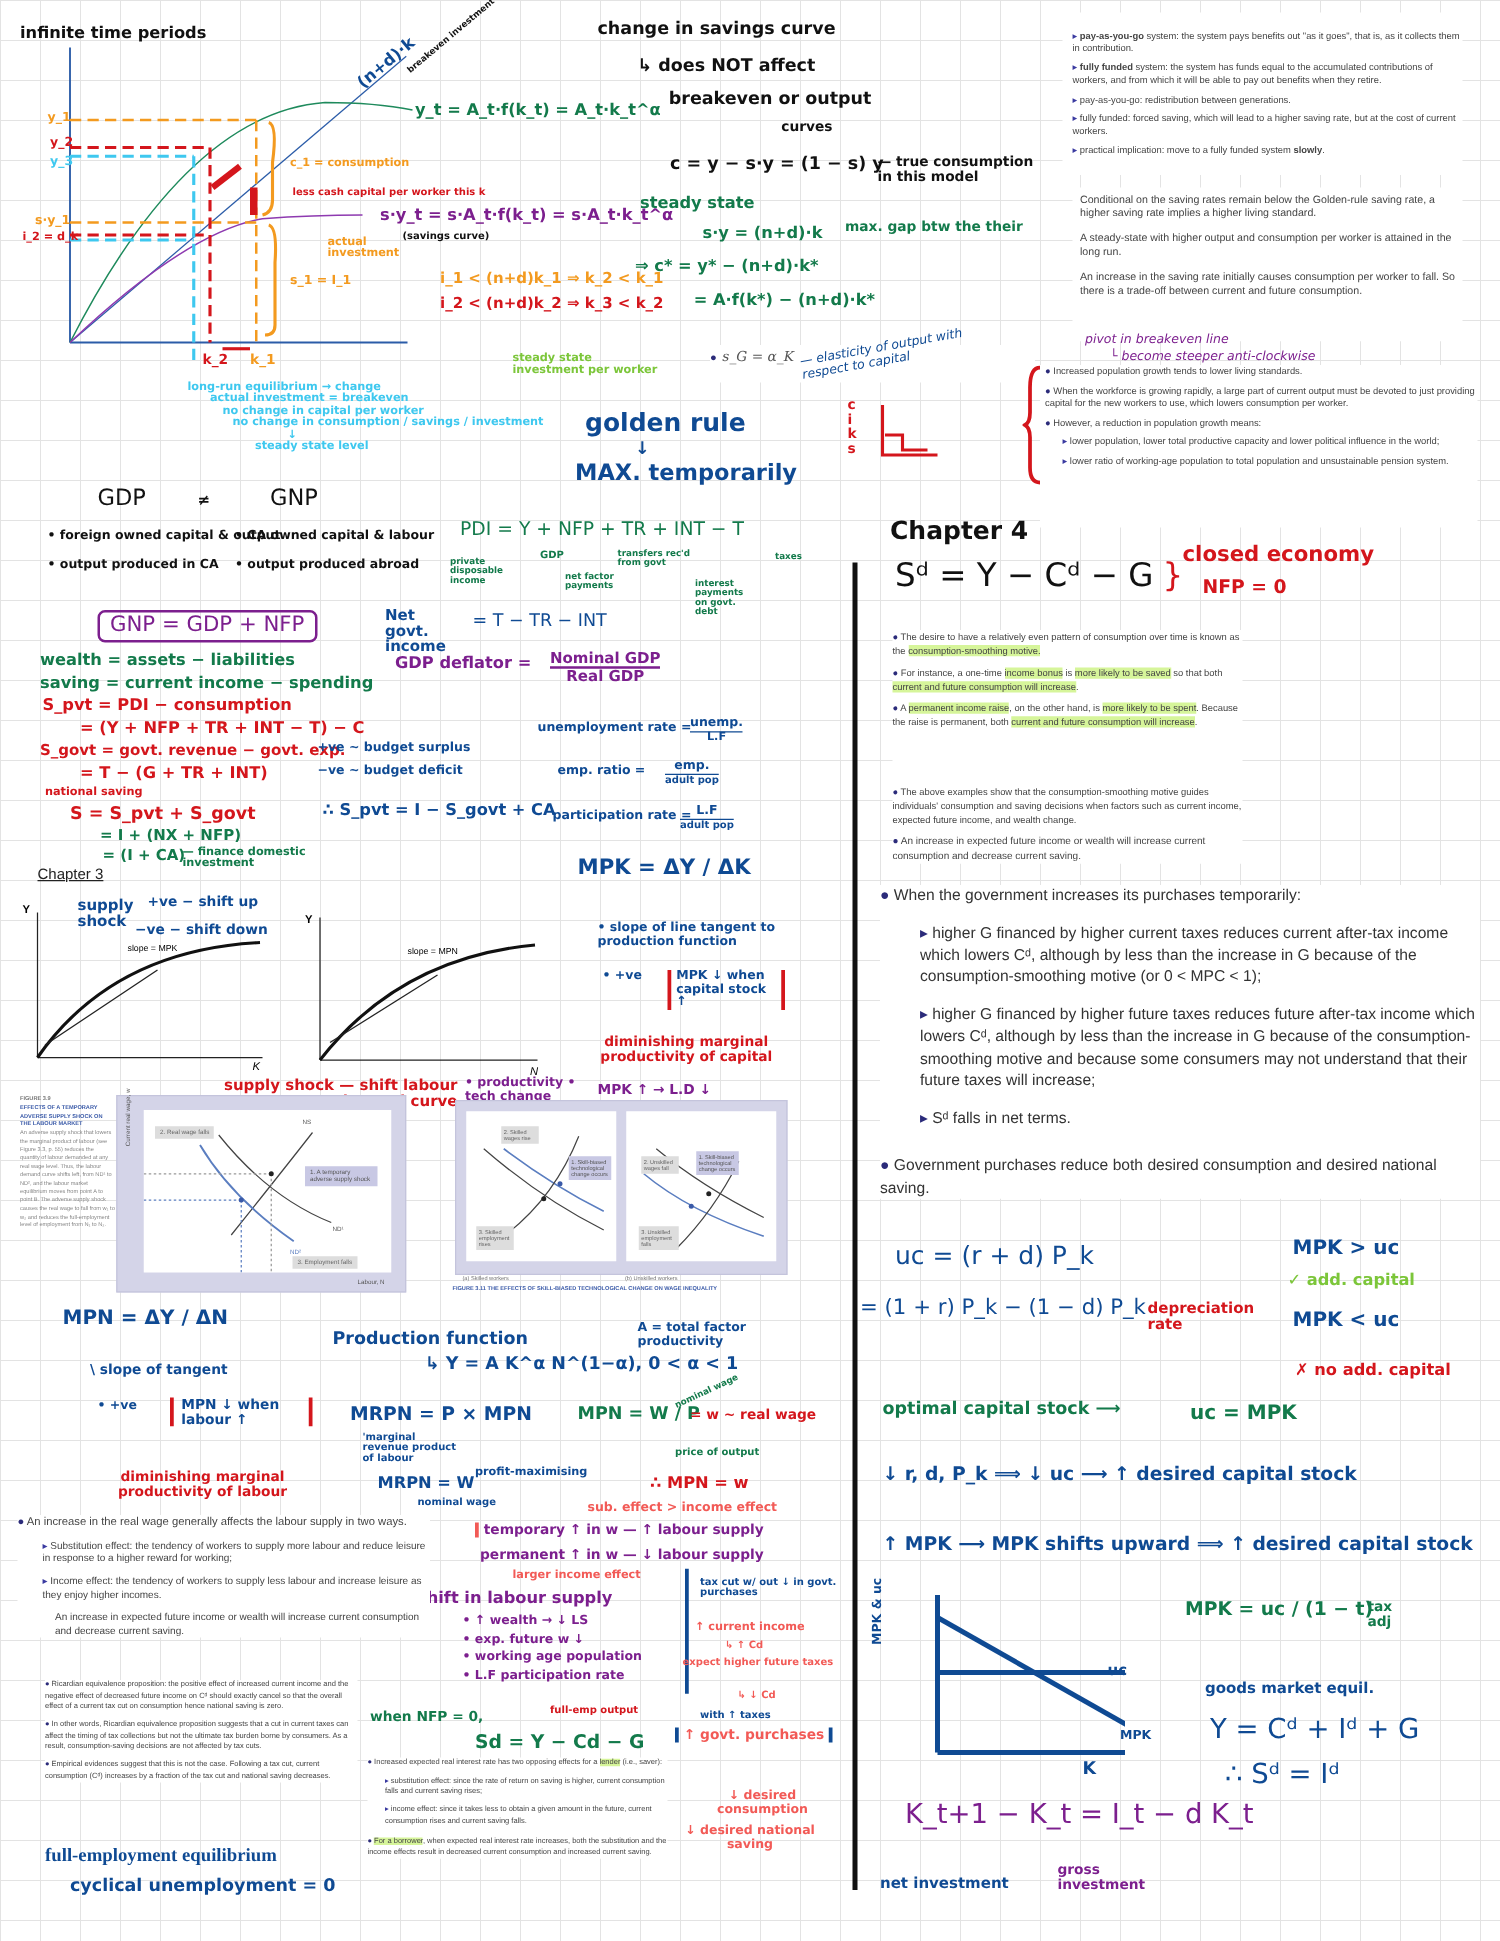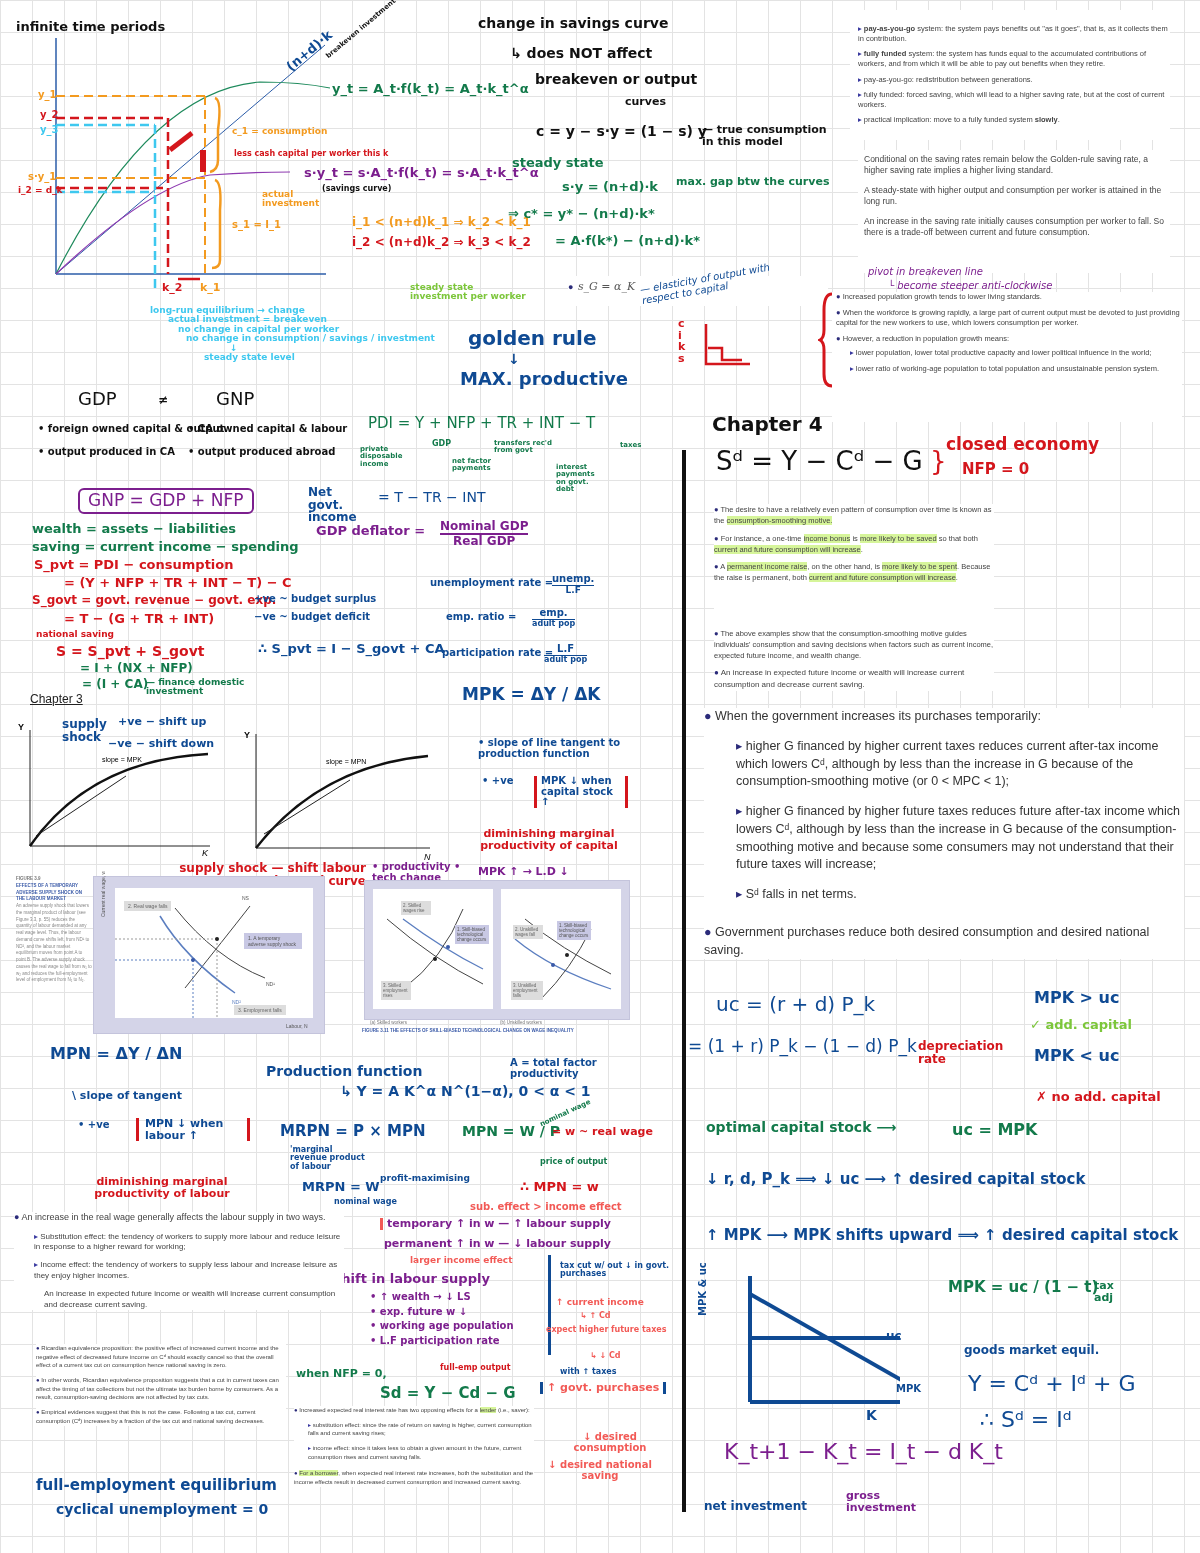--- a/index.html
+++ b/index.html
@@ -73,31 +73,31 @@
 </div>
 
 <div class="abs hw black" style="left:478px;top:16px;font-size:14px;">change in savings curve</div>
 <div class="abs hw black" style="left:510px;top:46px;font-size:14px;">↳ does NOT affect</div>
 <div class="abs hw black" style="left:535px;top:72px;font-size:14px;">breakeven or output</div>
 <div class="abs hw black" style="left:625px;top:96px;font-size:11px;">curves</div>
 <div class="abs hw black" style="left:536px;top:124px;font-size:14px;">c = y − s·y = (1 − s) y</div>
 <div class="abs hw black" style="left:702px;top:124px;font-size:11px;width:130px;white-space:normal;">— true consumption in this model</div>
 <div class="abs hw green" style="left:512px;top:156px;font-size:13px;">steady state</div>
 <div class="abs hw green" style="left:562px;top:180px;font-size:13px;">s·y = (n+d)·k</div>
-<div class="abs hw green" style="left:676px;top:176px;font-size:11px;">max. gap btw the curves</div>
+<div class="abs hw green" style="left:676px;top:176px;font-size:11px;">max. gap btw the their</div>
 <div class="abs hw green" style="left:508px;top:207px;font-size:13px;">⇒ c* = y* − (n+d)·k*</div>
 <div class="abs hw green" style="left:555px;top:234px;font-size:13px;">= A·f(k*) − (n+d)·k*</div>
 <div class="abs" style="left:568px;top:276px;width:260px;height:30px;background:#fff;">
   <span class="bullet-dot" style="font-size:9px;">●</span>
   <span style="font-family:'DejaVu Serif',serif;font-size:11px;color:#555;font-style:italic;">s_G = α_K</span>
 </div>
 <div class="abs blue" style="left:640px;top:272px;font-size:10px;font-style:italic;width:140px;transform:rotate(-10deg);font-family:'DejaVu Sans',sans-serif;">— elasticity of output with respect to capital</div>
 <div class="abs hw blue" style="left:468px;top:328px;font-size:20px;">golden rule</div>
 <div class="abs hw blue" style="left:508px;top:352px;font-size:14px;">↓</div>
-<div class="abs hw blue" style="left:460px;top:370px;font-size:18px;">MAX. productive</div>
+<div class="abs hw blue" style="left:460px;top:370px;font-size:18px;">MAX. temporarily</div>
 <div class="abs" style="left:678px;top:318px;">
   <div class="hw red" style="font-size:11px;">c</div>
   <div class="hw red" style="font-size:11px;">i</div>
   <div class="hw red" style="font-size:11px;">k</div>
   <div class="hw red" style="font-size:11px;">s</div>
 </div>
 <svg class="abs" style="left:700px;top:320px;" width="70" height="60">
   <path d="M6,4 L6,44 L50,44 M8,28 L22,28 L22,40 L42,40" stroke="#d4161c" stroke-width="2.5" fill="none"></path>
 </svg>
 
@@ -330,21 +330,21 @@
   <div><span class="bullet-dot">● </span><span>An increase in the real wage generally affects the labour supply in two ways.</span></div>
   <div style="padding-left:20px;margin-top:8px;font-size:8px;"><span style="color:#3a3aa0;">▸ </span><span>Substitution effect: the tendency of workers to supply more labour and reduce leisure in response to a higher reward for working;</span></div>
   <div style="padding-left:20px;margin-top:8px;font-size:8px;"><span style="color:#3a3aa0;">▸ </span><span>Income effect: the tendency of workers to supply less labour and increase leisure as they enjoy higher incomes.</span></div>
   <div style="padding-left:30px;margin-top:8px;font-size:8px;">An increase in expected future income or wealth will increase current consumption and decrease current saving.</div>
 </div>
 <div class="abs slide" style="left:36px;top:1344px;width:250px;font-size:6px;line-height:1.45;">
   <div style="margin-bottom:6px;"><span class="bullet-dot">● </span><span>Ricardian equivalence proposition: the positive effect of increased current income and the negative effect of decreased future income on Cᵈ should exactly cancel so that the overall effect of a current tax cut on consumption hence national saving is zero.</span></div>
   <div style="margin-bottom:6px;"><span class="bullet-dot">● </span><span>In other words, Ricardian equivalence proposition suggests that a cut in current taxes can affect the timing of tax collections but not the ultimate tax burden borne by consumers. As a result, consumption-saving decisions are not affected by tax cuts.</span></div>
   <div><span class="bullet-dot">● </span><span>Empirical evidences suggest that this is not the case. Following a tax cut, current consumption (Cᵈ) increases by a fraction of the tax cut and national saving decreases.</span></div>
 </div>
-<div class="abs hw blue" style="left:36px;top:1478px;font-size:15px;">full-employment equilibrium</div>
+<div class="abs hw blue" style="left:36px;top:1478px;font-size:15px;font-family:Liberation Serif, serif;">full-employment equilibrium</div>
 <div class="abs hw blue" style="left:56px;top:1502px;font-size:14px;">cyclical unemployment = 0</div>
 
 <div class="abs slide" style="left:294px;top:1406px;width:240px;font-size:6px;line-height:1.45;">
   <div><span class="bullet-dot">● </span><span>Increased expected real interest rate has two opposing effects for a </span><span class="hl">lender</span><span> (i.e., saver):</span></div>
   <div style="padding-left:14px;margin-top:6px;"><span style="color:#3a3aa0;">▸ </span><span>substitution effect: since the rate of return on saving is higher, current consumption falls and current saving rises;</span></div>
   <div style="padding-left:14px;margin-top:6px;"><span style="color:#3a3aa0;">▸ </span><span>income effect: since it takes less to obtain a given amount in the future, current consumption rises and current saving falls.</span></div>
   <div style="margin-top:8px;"><span class="bullet-dot">● </span><span class="hl">For a borrower</span><span>, when expected real interest rate increases, both the substitution and the income effects result in decreased current consumption and increased current saving.</span></div>
 </div>
 
 <div class="vline" style="left:682px;top:450px;width:4px;height:1062px;"></div>

